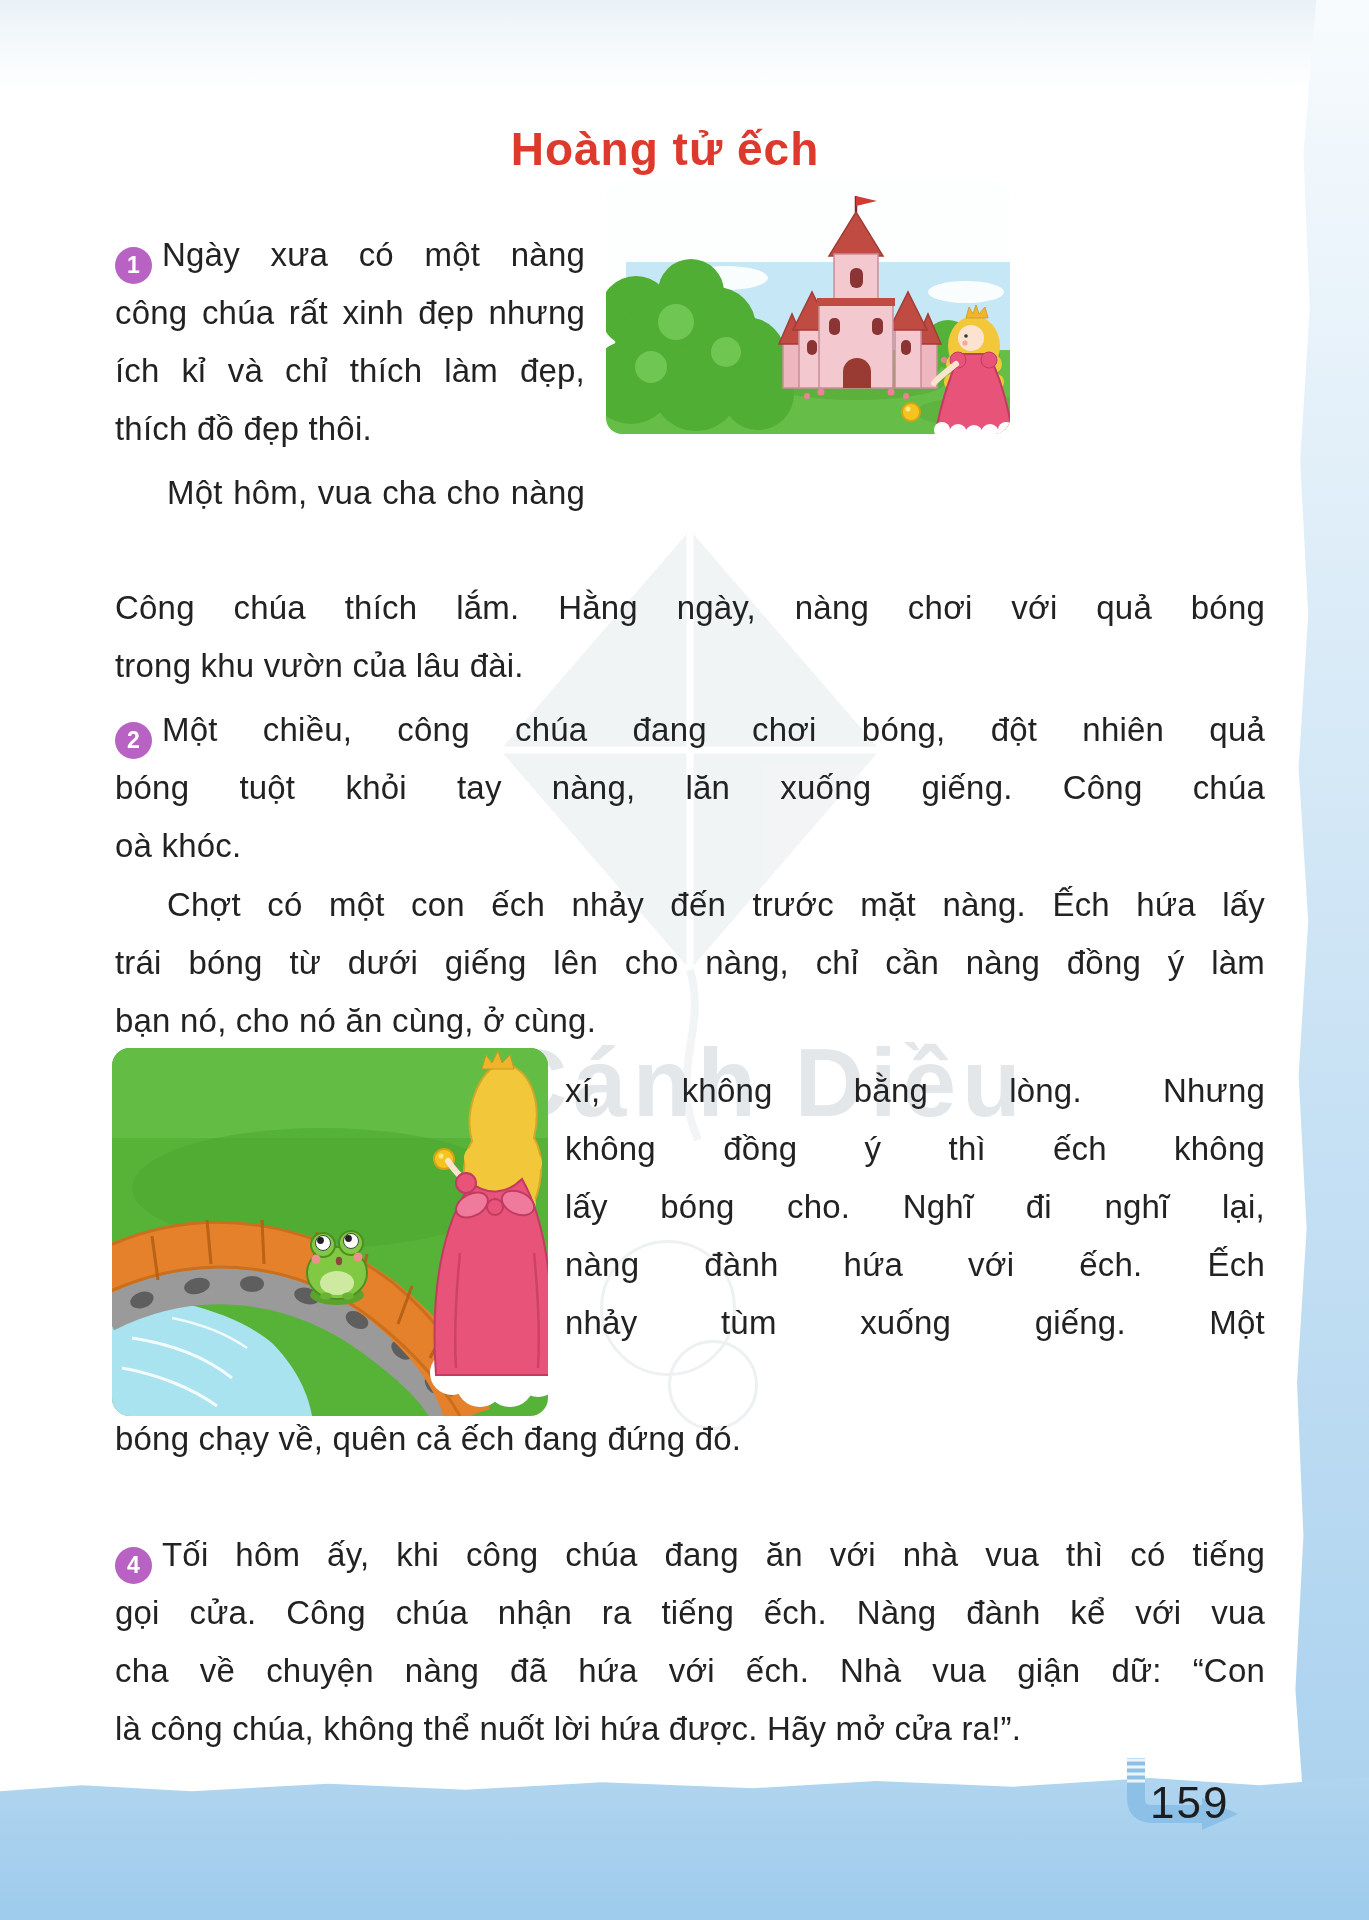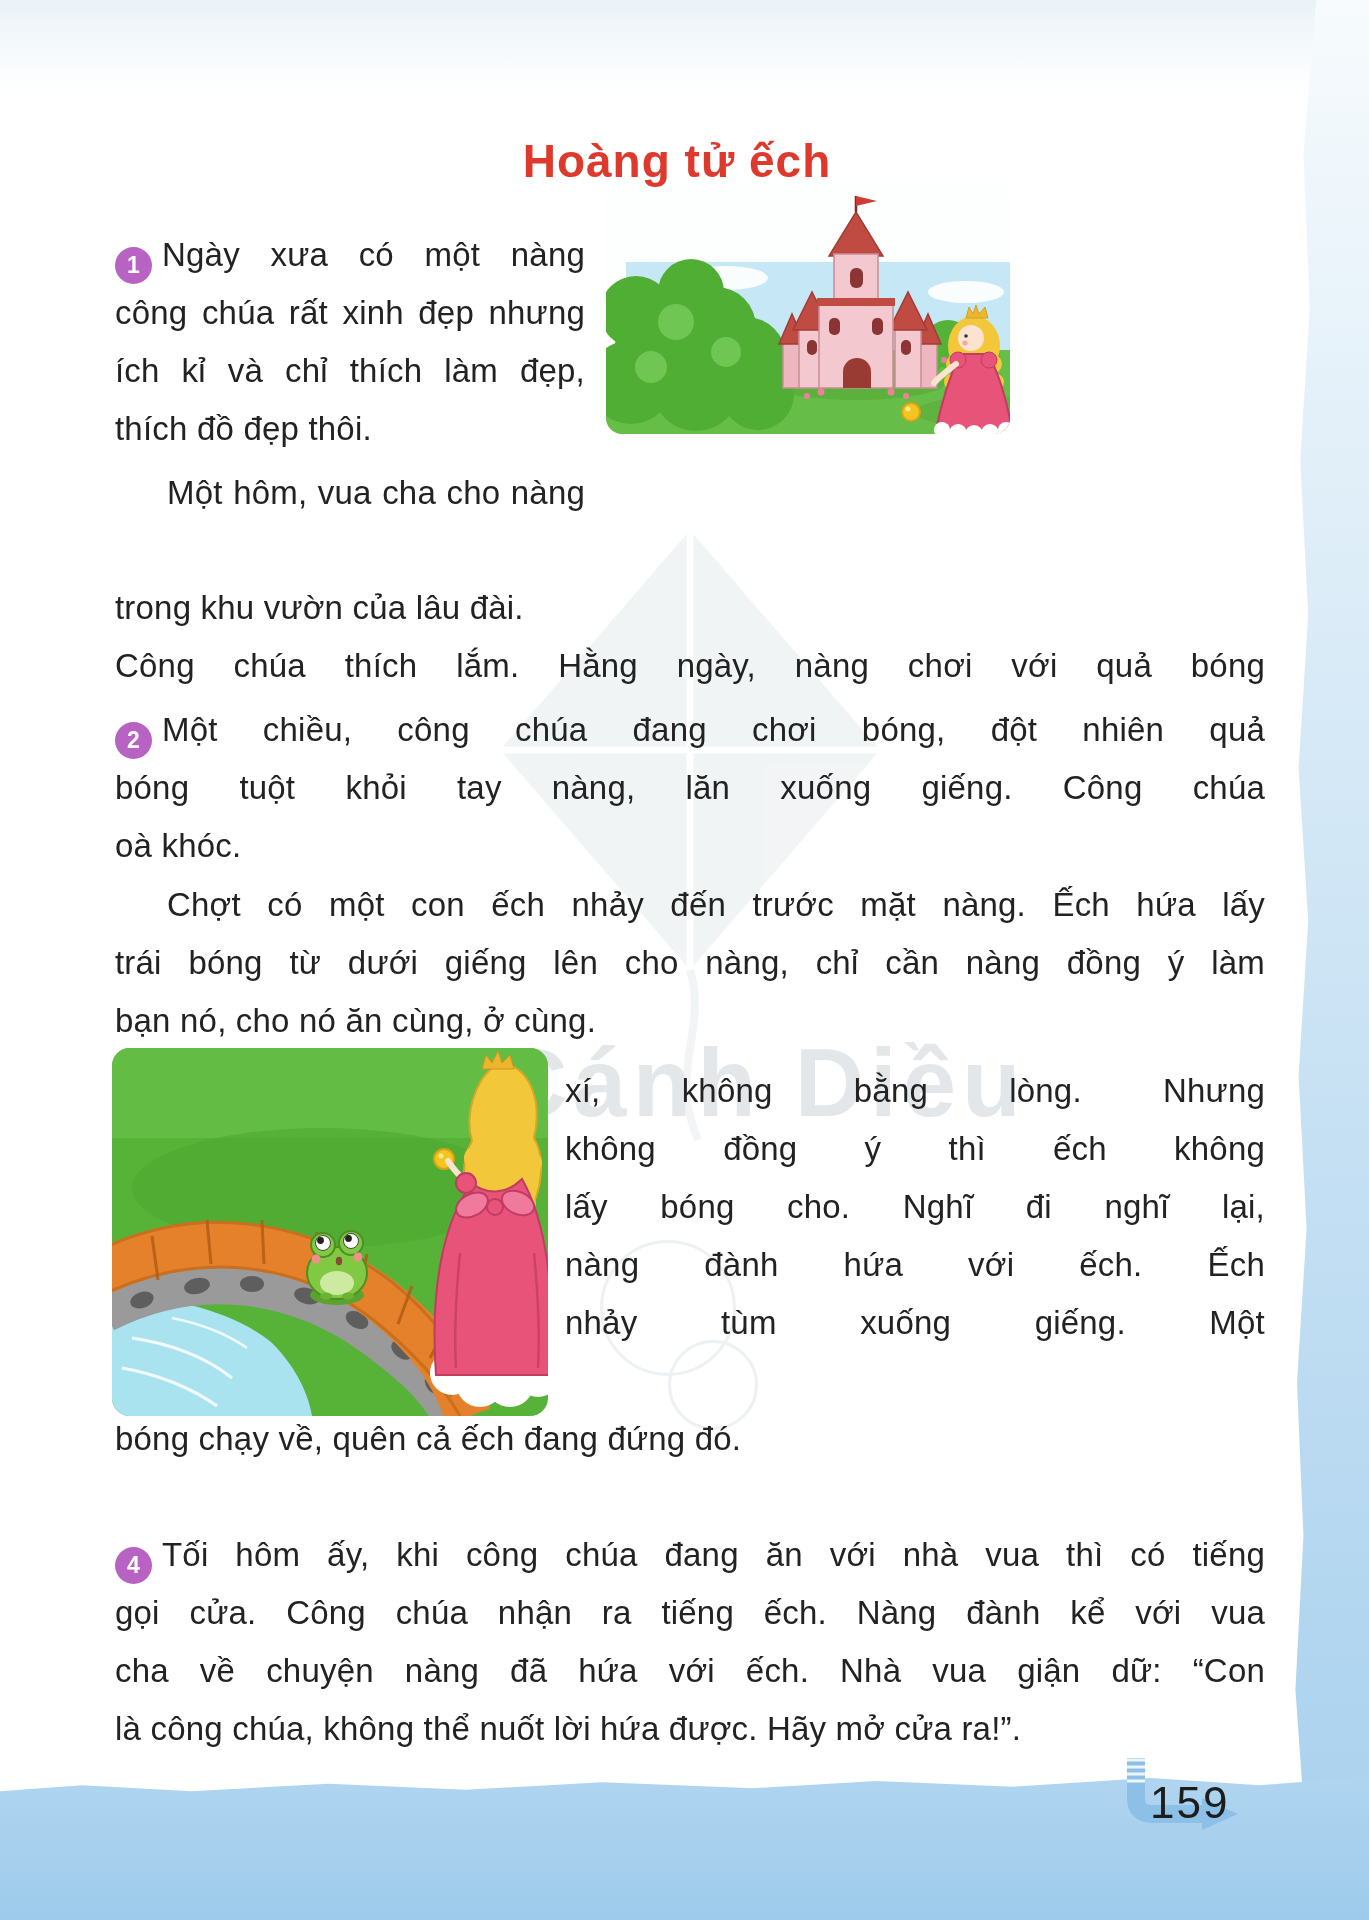--- a/index.html
+++ b/index.html
@@ -19,21 +19,21 @@
 
   
   .watermark{position:absolute;z-index:1;}
   .wm-kite{left:440px;top:500px;}
   .wm-text{left:498px;top:1028px;font-size:96px;font-weight:bold;color:#e3e7ea;
     letter-spacing:6px;white-space:nowrap;}
   .wm-circle{border:3px solid #eef1f3;border-radius:50%;}
 
   
   .title{position:absolute;left:115px;top:122px;width:1100px;height:62px;z-index:3;
-    margin:12px;text-align:center;font-size:46px;font-weight:bold;color:#dd392d;letter-spacing:1px;}
+    margin:0;text-align:center;font-size:46px;font-weight:bold;color:#dd392d;letter-spacing:1px;}
 
   
   .tb{position:absolute;z-index:3;font-size:33px;letter-spacing:.2px;}
   .line{height:58px;line-height:58px;white-space:nowrap;text-align:left;}
   .just{text-align:justify;text-align-last:justify;}
   .ind{text-indent:52px;}
   .badge{display:inline-block;width:37px;height:37px;border-radius:50%;background:#b863c4;
     color:#ffffff;font-size:23px;font-weight:bold;text-align:center;line-height:37px;
     text-align-last:center;vertical-align:-7px;margin-right:10px;text-indent:0;}
 
@@ -72,22 +72,22 @@
     <div class="line just">công chúa rất xinh đẹp nhưng</div>
     <div class="line just">ích kỉ và chỉ thích làm đẹp,</div>
     <div class="line">thích đồ đẹp thôi.</div>
   </div>
 
   <div class="tb" style="left:115px;top:464px;width:470px;">
     <div class="line just ind">Một hôm, vua cha cho nàng</div>
   </div>
 
   <div class="tb" style="left:115px;top:579px;width:1150px;">
+    <div class="line just">Công chúa thích lắm. Hằng ngày, nàng chơi với quả bóng</div>
     <div class="line">trong khu vườn của lâu đài.</div>
-    <div class="line just">Công chúa thích lắm. Hằng ngày, nàng chơi với quả bóng</div>
   </div>
 
   <div class="tb" style="left:115px;top:701px;width:1150px;">
     <div class="line just"><span class="badge">2</span><span>Một chiều, công chúa đang chơi bóng, đột nhiên quả</span></div>
     <div class="line just">bóng tuột khỏi tay nàng, lăn xuống giếng. Công chúa</div>
     <div class="line">oà khóc.</div>
   </div>
 
   <div class="tb" style="left:115px;top:876px;width:1150px;">
     <div class="line just ind">Chợt có một con ếch nhảy đến trước mặt nàng. Ếch hứa lấy</div>

